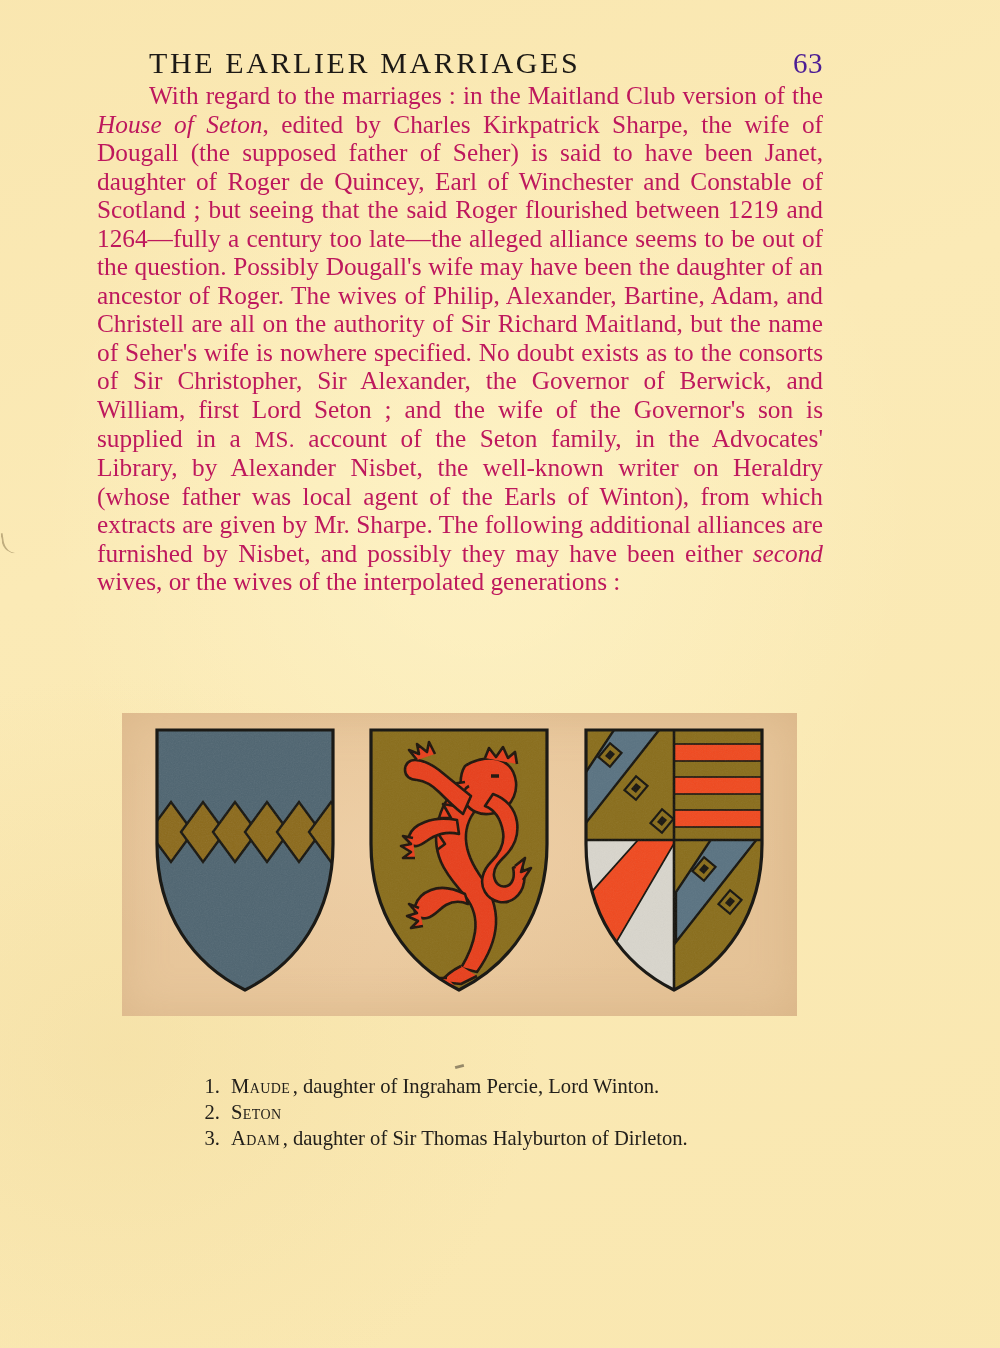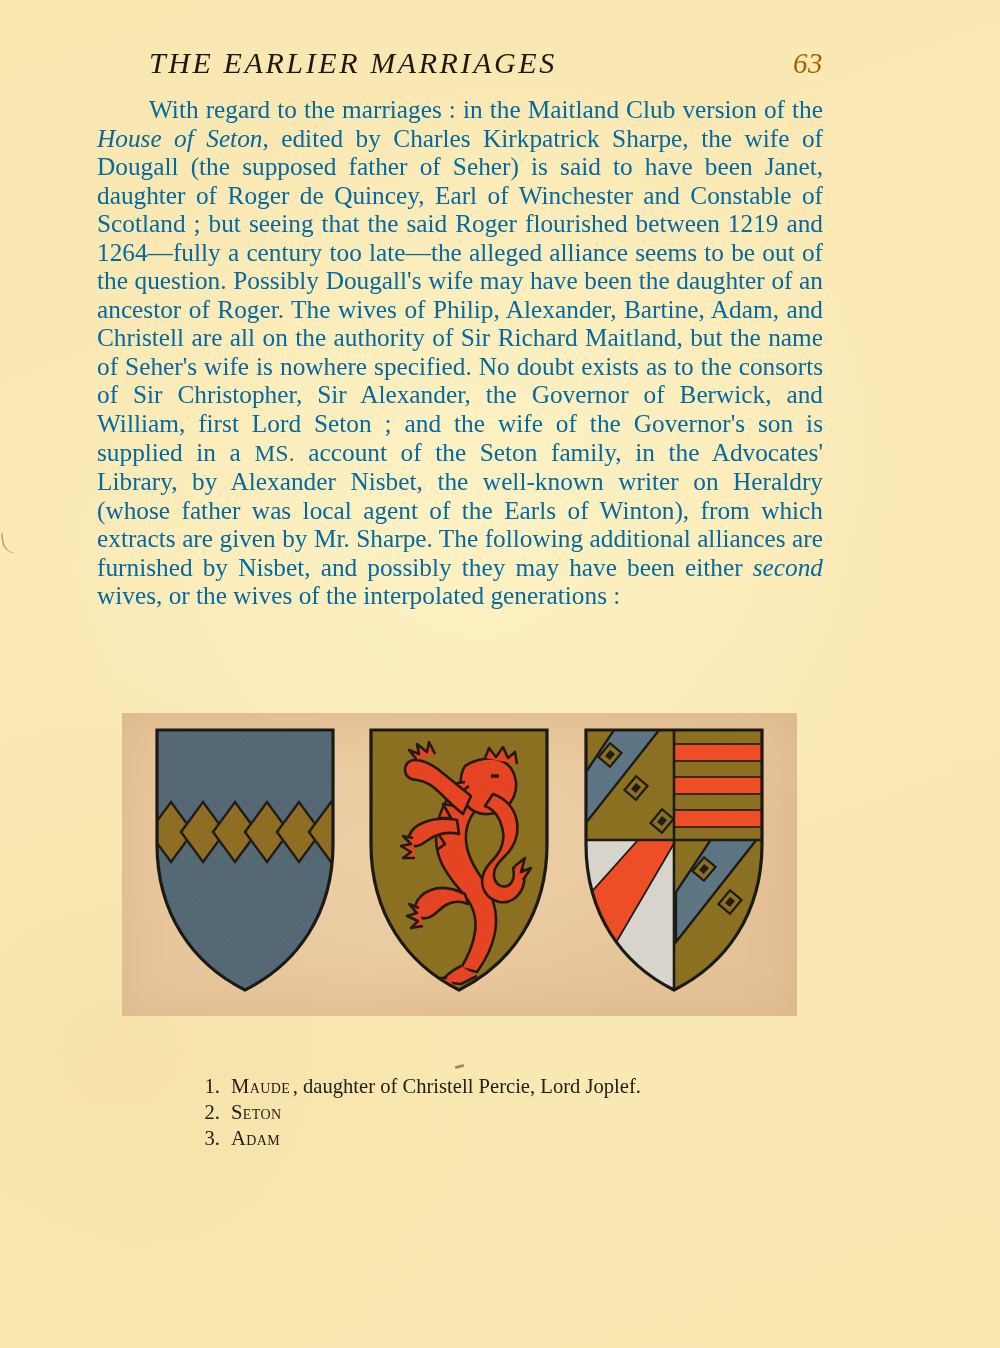--- a/index.html
+++ b/index.html
@@ -41,45 +41,44 @@
 
   
   .running-head {
     position: absolute;
     left: 97px;
     top: 46px;
     width: 726px;
     display: flex;
     align-items: baseline;
     justify-content: space-between;
-    font-style: italic;
   }
   .head-title {
     font-size: 30px;
     letter-spacing: 2.6px;
     color: #1d1a16;
     padding-left: 52px;
     font-weight: 400;
   }
   .head-folio {
     font-size: 29px;
-    color: #a16207;
+    color: #4c1d95;
     letter-spacing: 0.5px;
   }
 
   
   .body-text {
     position: absolute;
     left: 97px;
-    top: 95px;
+    top: 81px;
     width: 726px;
     font-size: 25.3px;
     line-height: 28.55px;
     text-align: justify;
-    color: #0369a1;
+    color: #be185d;
   }
   .body-text p {
     margin: 0;
     text-indent: 52px;
   }
   .body-text .it { font-style: italic; }
   .body-text .sc {
     font-variant: small-caps;
     font-size: 0.92em;
     letter-spacing: 0.3px;
@@ -355,23 +354,24 @@
     </div>
 
   </div>
 </div>
 
 <div class="caption-list">
   <div class="caption-tick"></div>
   <div class="caption-line">
     <span class="caption-num">1.</span>
     <span class="caption-name">Maude</span>
-    <span>, daughter of Christell Percie, Lord Joplef.</span>
+    <span>, daughter of Ingraham Percie, Lord Winton.</span>
   </div>
   <div class="caption-line">
     <span class="caption-num">2.</span>
     <span class="caption-name">Seton</span>
   </div>
   <div class="caption-line">
     <span class="caption-num">3.</span>
     <span class="caption-name">Adam</span>
+    <span>, daughter of Sir Thomas Halyburton of Dirleton.</span>
   </div>
 </div>
 
 </body></html>

